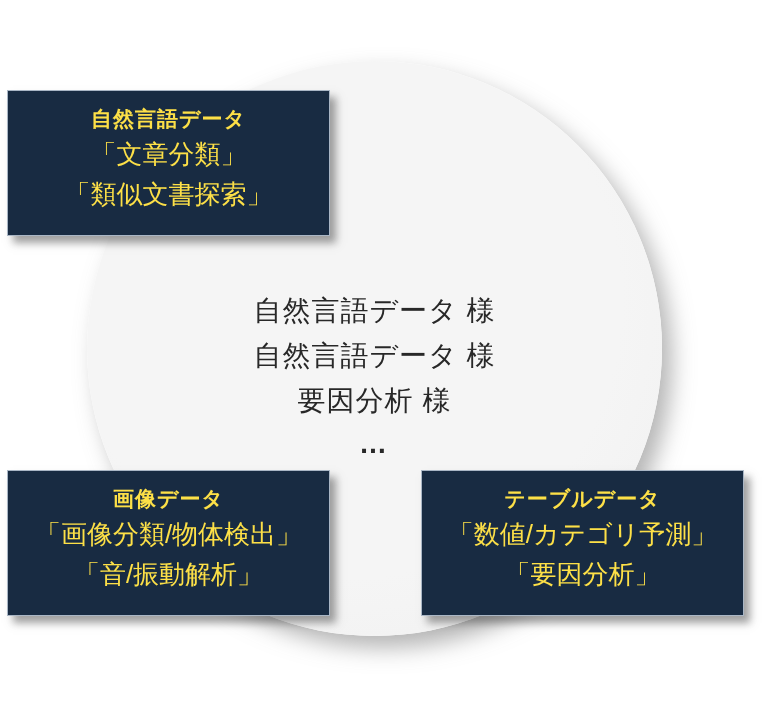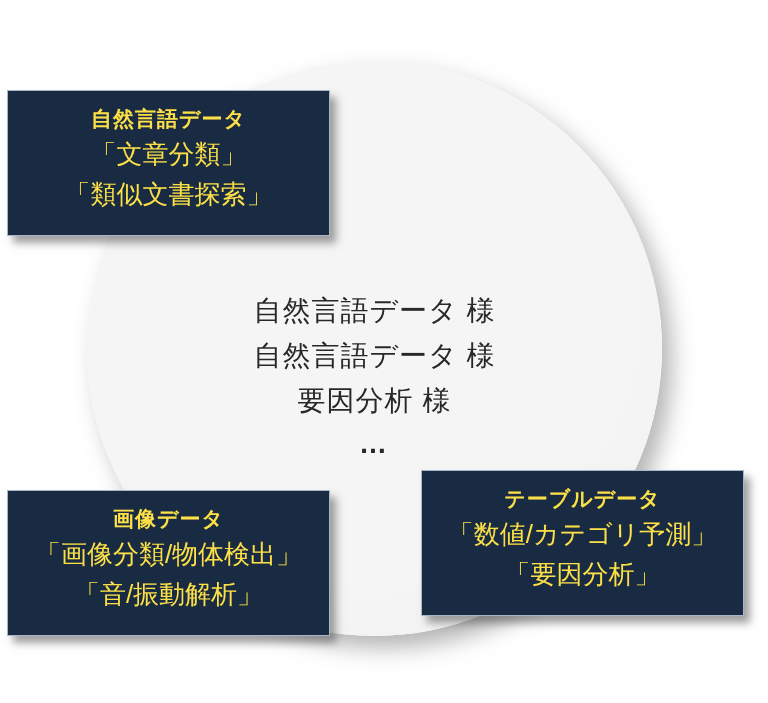--- a/index.html
+++ b/index.html
@@ -67,21 +67,21 @@
   .category-box .box-line {
     font-size: 26px;
     line-height: 40px;
     font-weight: 400;
   }
   .category-box .box-line:first-of-type {
     margin-top: 13px;
   }
   .box-tl { left: 7px;   top: 90px;  }
   .box-tr { left: 421px; top: 90px;  }
-  .box-bl { left: 7px;   top: 470px; margin-top: 20px; }
+  .box-bl { left: 7px;   top: 470px; }
   .box-br { left: 421px; top: 470px; align-items: center; }
 </style>
 </head>
 <body>
 
 <div class="stage">
 
   <div class="clients-circle"></div>
 
   <div class="center-text">

